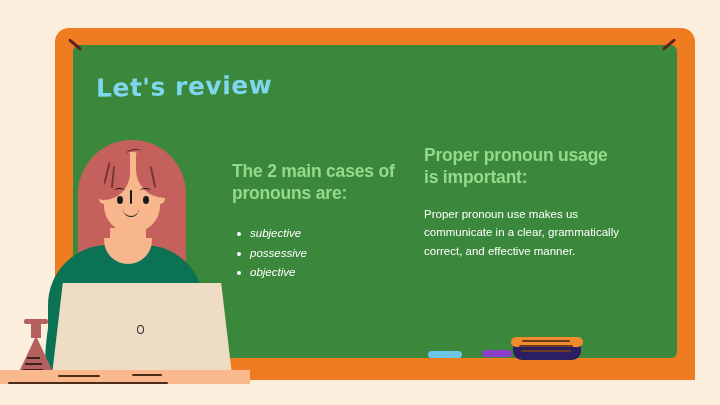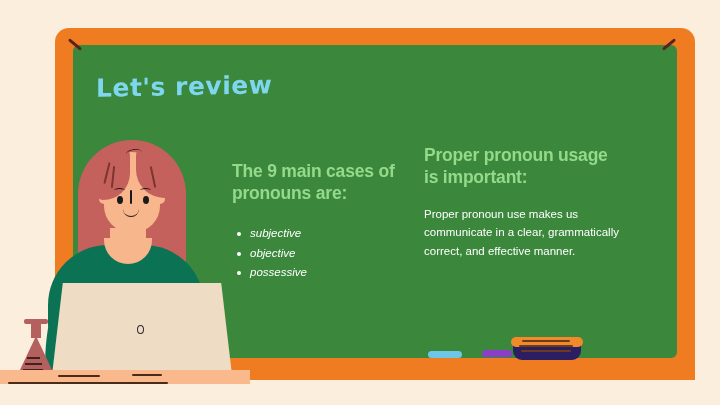--- a/index.html
+++ b/index.html
@@ -309,25 +309,25 @@
 
   <div class="board-frame"></div>
   <div class="board-inner"></div>
   <div class="board-ledge"></div>
   <div class="corner-tick corner-tl"></div>
   <div class="corner-tick corner-tr"></div>
 
   <div class="title">Let's review</div>
 
   <div class="col col-left">
-    <div class="col-head">The 9 main cases of pronouns are:</div>
+    <div class="col-head">The 2 main cases of pronouns are:</div>
     <ul class="bullets">
       <li>subjective</li>
+      <li>possessive</li>
       <li>objective</li>
-      <li>possessive</li>
     </ul>
   </div>
 
   <div class="col col-right">
     <div class="col-head">Proper pronoun usage is important:</div>
     <div class="body-text">Proper pronoun use makes us communicate in a clear, grammatically correct, and effective manner.</div>
   </div>
 
   <div class="chalk chalk-blue"></div>
   <div class="chalk chalk-purple"></div>

